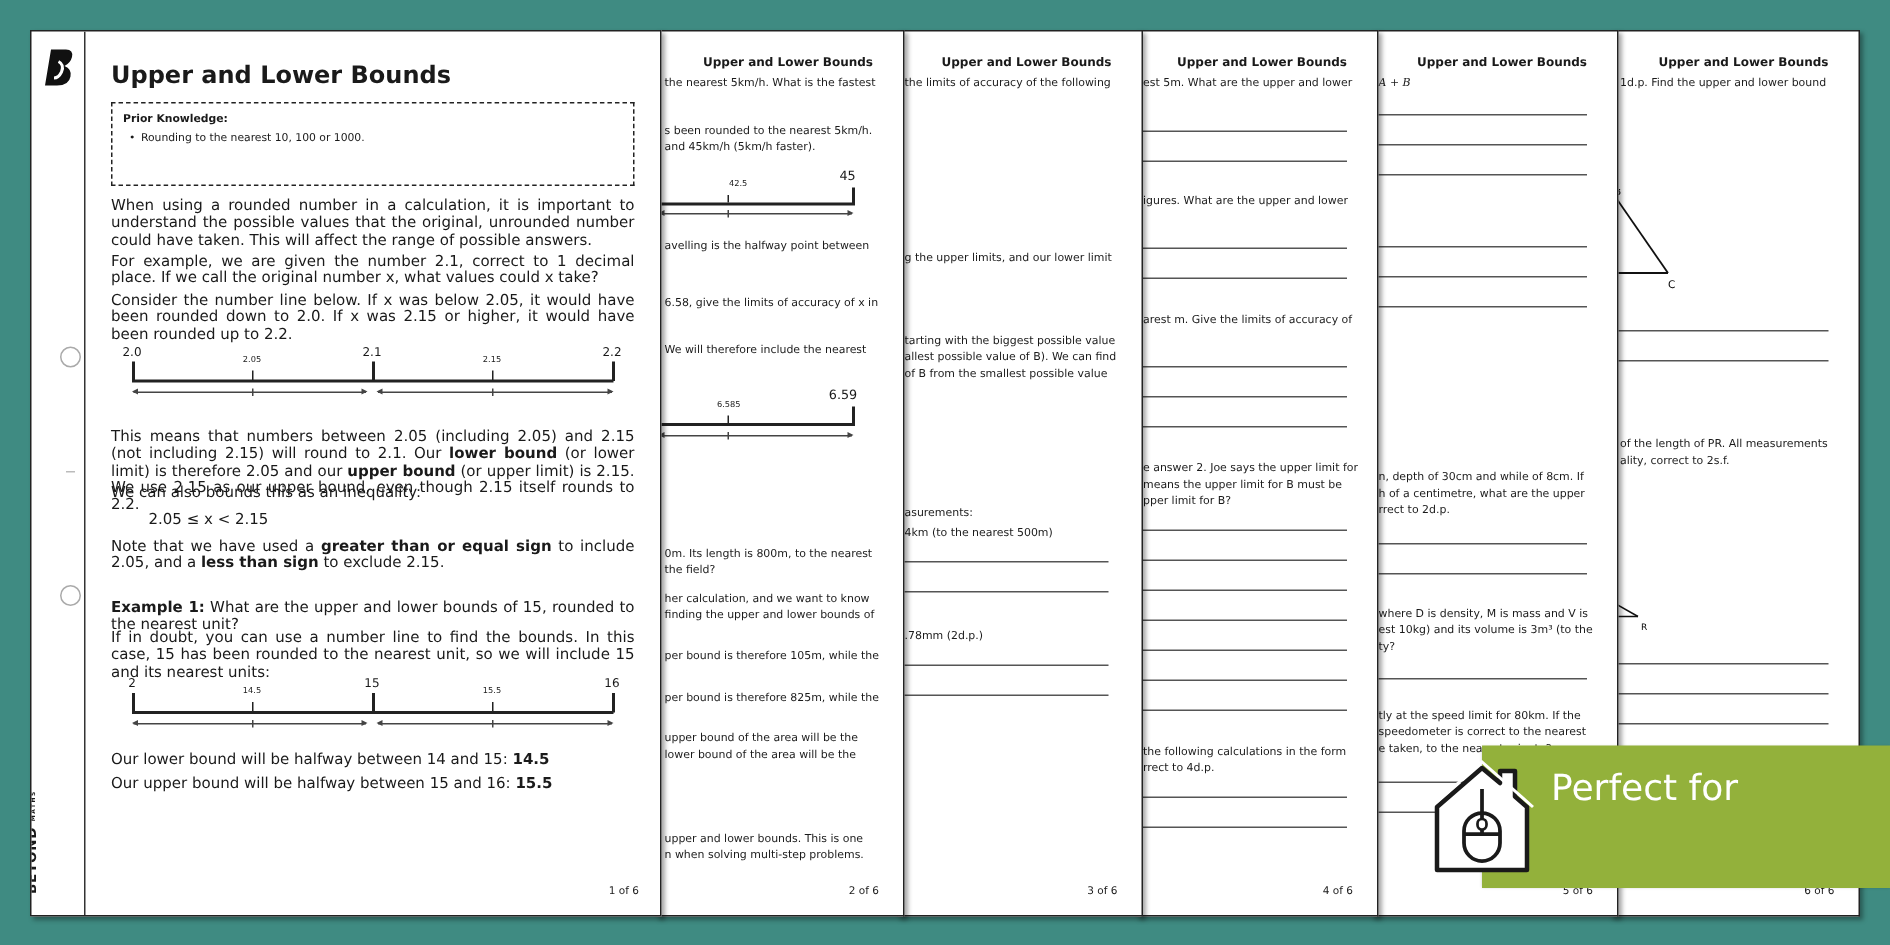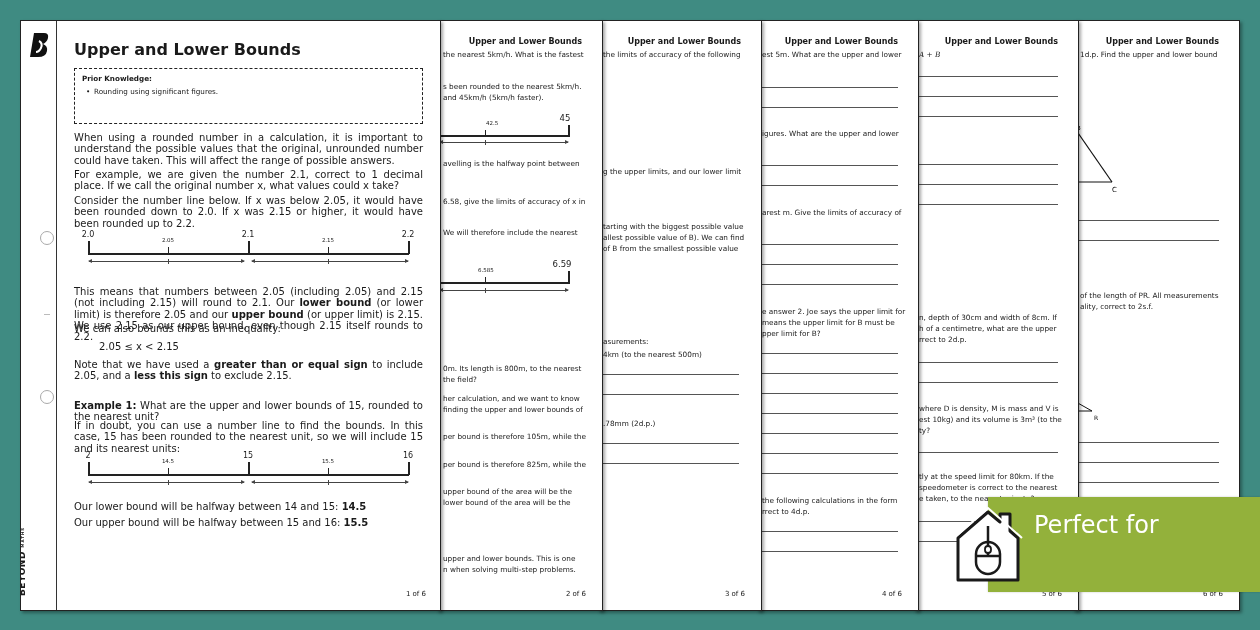--- a/index.html
+++ b/index.html
@@ -81,21 +81,21 @@
 
 <div class="page back" id="p5">
   <div class="page-header">Upper and Lower Bounds</div>
   <div class="txt" style="left:2px;top:28px;font-style:italic;font-family:'DejaVu Serif',serif">A + B</div>
   <div class="rule" style="left:0;right:20px;top:55px"></div>
   <div class="rule" style="left:0;right:20px;top:75px"></div>
   <div class="rule" style="left:0;right:20px;top:95px"></div>
   <div class="rule" style="left:0;right:20px;top:143px"></div>
   <div class="rule" style="left:0;right:20px;top:163px"></div>
   <div class="rule" style="left:0;right:20px;top:183px"></div>
-  <div class="txt" style="left:2px;top:291px">n, depth of 30cm and width of 8cm. If</div>
+  <div class="txt" style="left:2px;top:291px">n, depth of 30cm and while of 8cm. If</div>
   <div class="txt" style="left:2px;top:302px">h of a centimetre, what are the upper</div>
   <div class="txt" style="left:2px;top:313px">rrect to 2d.p.</div>
   <div class="rule" style="left:0;right:20px;top:341px"></div>
   <div class="rule" style="left:0;right:20px;top:361px"></div>
   <div class="txt" style="left:2px;top:382px">where D is density, M is mass and V is</div>
   <div class="txt" style="left:2px;top:393px">est 10kg) and its volume is 3m³ (to the</div>
   <div class="txt" style="left:2px;top:404px">ty?</div>
   <div class="rule" style="left:0;right:20px;top:431px"></div>
   <div class="txt" style="left:2px;top:450px">tly at the speed limit for 80km. If the</div>
   <div class="txt" style="left:2px;top:461px">speedometer is correct to the nearest</div>
@@ -203,21 +203,21 @@
     <div class="hole" style="top:369px"></div>
     <div class="brand"><span>BEYOND</span> <small>MATHS</small></div>
   </div>
 
   <div class="p1-body">
     <div class="p1-title">Upper and Lower Bounds</div>
 
     <div class="prior">
       <b>Prior Knowledge:</b>
       <ul>
-        <li>Rounding using significant figures.</li>
+        <li>Rounding to the nearest 10, 100 or 1000.</li>
       </ul>
     </div>
 
     <div class="para" style="top:111px">When using a rounded number in a calculation, it is important to understand the possible values that the original, unrounded number could have taken. This will affect the range of possible answers.</div>
     <div class="para" style="top:148px">For example, we are given the number 2.1, correct to 1 decimal place. If we call the original number x, what values could x take?</div>
     <div class="para" style="top:174px">Consider the number line below. If x was below 2.05, it would have been rounded down to 2.0. If x was 2.15 or higher, it would have been rounded up to 2.2.</div>
 
     <div class="numline" style="top:207px">
       <div class="nl-label" style="left:14px;top:2px">2.0</div>
       <div class="nl-small" style="left:94px;top:9px">2.05</div>
@@ -234,21 +234,21 @@
           <div class="nl-dot" style="left:79px"></div>
         </div>
       <div class="nl-arrow" style="left:178px;width:156px;top:33px">
           <div class="nl-dot" style="left:76px"></div>
         </div>
     </div>
 
     <div class="para" style="top:265px"><span>This means that numbers between 2.05 (including 2.05) and 2.15 (not including 2.15) will round to 2.1. Our </span><b>lower bound</b><span> (or lower limit) is therefore 2.05 and our </span><b>upper bound</b><span> (or upper limit) is 2.15. We use 2.15 as our upper bound, even though 2.15 itself rounds to 2.2.</span></div>
     <div class="para" style="top:302px">We can also bounds this as an inequality:</div>
     <div class="para" style="top:320px;left:25px;width:auto">2.05 ≤ x &lt; 2.15</div>
-    <div class="para" style="top:338px"><span>Note that we have used a </span><b>greater than or equal sign</b><span> to include 2.05, and a </span><b>less this sign</b><span> to exclude 2.15.</span></div>
+    <div class="para" style="top:338px"><span>Note that we have used a </span><b>greater than or equal sign</b><span> to include 2.05, and a </span><b>less than sign</b><span> to exclude 2.15.</span></div>
 
     <div class="para" style="top:379px"><b>Example 1:</b><span> What are the upper and lower bounds of 15, rounded to the nearest unit?</span></div>
     <div class="para" style="top:399px">If in doubt, you can use a number line to find the bounds. In this case, 15 has been rounded to the nearest unit, so we will include 15 and its nearest units:</div>
 
     <div class="numline" style="top:428px">
       <div class="nl-label" style="left:14px;top:2px">2</div>
       <div class="nl-small" style="left:94px;top:9px">14.5</div>
       <div class="nl-label" style="left:174px;top:2px">15</div>
       <div class="nl-small" style="left:254px;top:9px">15.5</div>
       <div class="nl-label" style="left:334px;top:2px">16</div>

